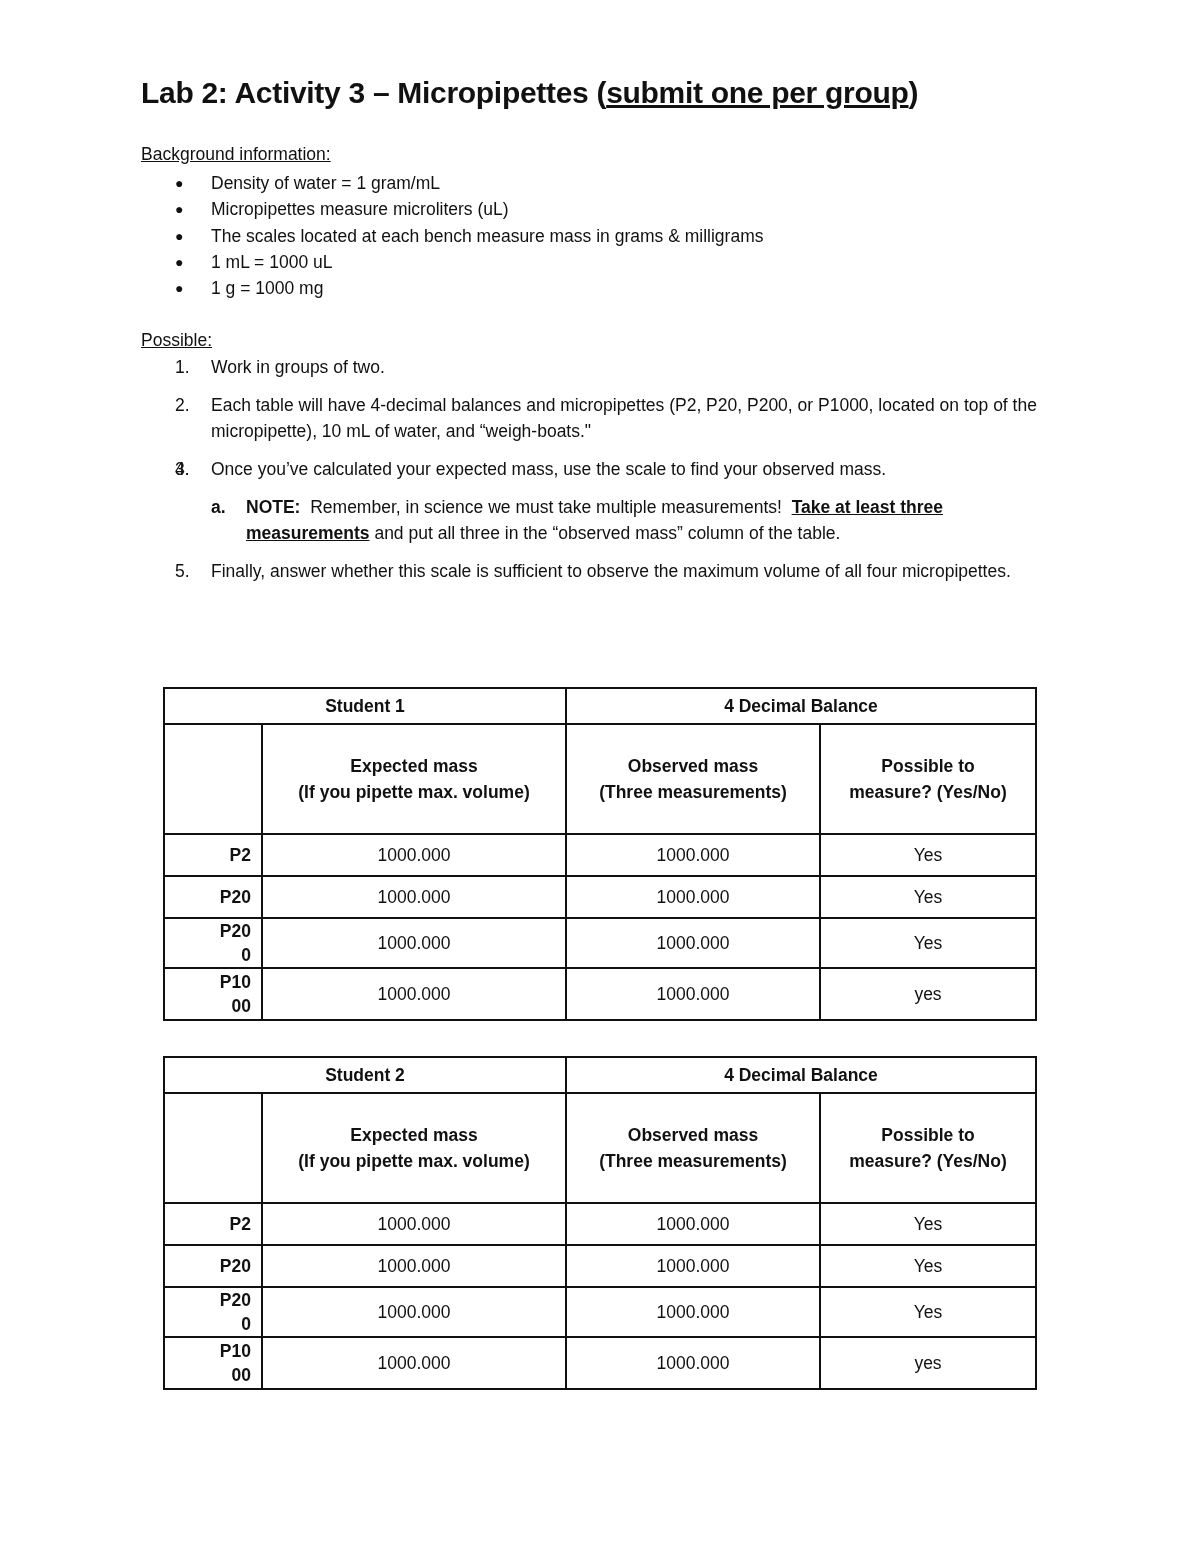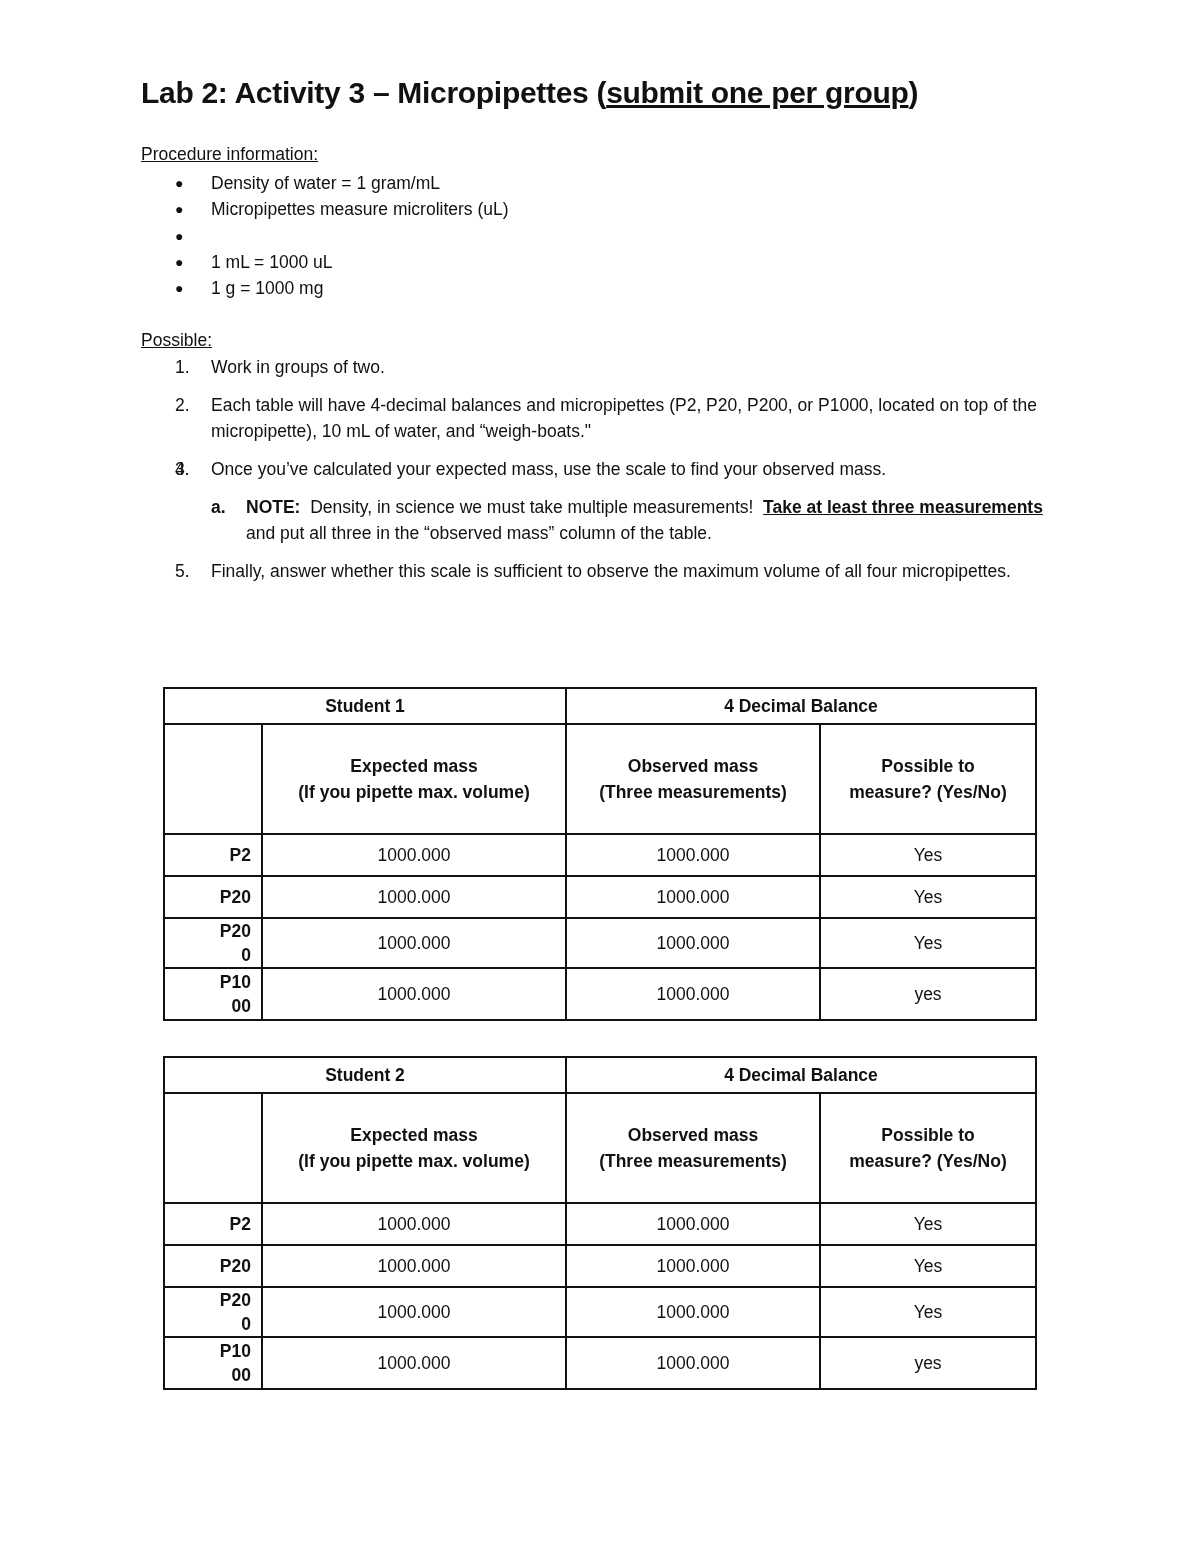--- a/index.html
+++ b/index.html
@@ -32,38 +32,38 @@
   table.data td.label { text-align: right; font-weight: bold; padding-right: 10px; width: 56px; line-height: 24px; }
   .pid { display: inline-block; max-width: 40px; word-break: break-all; text-align: right; }
 </style>
 </head>
 <body>
 
 <div class="page">
 
   <div class="title"><span>Lab 2: Activity 3 – Micropipettes  (</span><span class="u">submit one per group</span><span>)</span></div>
 
-  <div class="section-label" style="top:144px;">Procedure information: </div>
+  <div class="section-label" style="top:144px;">Background information: </div>
 
   <ul class="bullets">
     <li><span class="dot">●</span><span>Density of water = 1 gram/mL</span></li>
     <li><span class="dot">●</span><span>Micropipettes measure microliters (uL)</span></li>
-    <li><span class="dot">●</span></li>
+    <li><span class="dot">●</span><span>The scales located at each bench measure mass in grams &amp; milligrams</span></li>
     <li><span class="dot">●</span><span>1 mL = 1000 uL</span></li>
     <li><span class="dot">●</span><span>1 g = 1000 mg</span></li>
   </ul>
 
   <div class="section-label" style="top:330px;">Possible:</div>
 
   <div class="proc">
     <div class="step"><span class="num">1.</span><span>Work in groups of two.</span></div>
     <div class="step"><span class="num">2.</span><span>Each table will have 4-decimal balances and micropipettes (P2, P20, P200, or P1000, located on top of the micropipette), 10 mL of water, and “weigh-boats."</span></div>
     <div class="step"><span class="num">3.</span></div>
     <div class="step"><span class="num">4.</span><span>Once you’ve calculated your expected mass, use the scale to find your observed mass.</span></div>
-    <div class="step sub"><span class="num">a.</span><span class="b">NOTE:</span><span style="white-space:pre-wrap;">  Density, in science we must take multiple measurements!  </span><span class="bu">Take at least three measurements</span><span> and put all three in the “observed mass” column of the table.</span></div>
+    <div class="step sub"><span class="num">a.</span><span class="b">NOTE:</span><span style="white-space:pre-wrap;">  Remember, in science we must take multiple measurements!  </span><span class="bu">Take at least three measurements</span><span> and put all three in the “observed mass” column of the table.</span></div>
     <div class="step"><span class="num">5.</span><span>Finally, answer whether this scale is sufficient to observe the maximum volume of all four micropipettes.</span></div>
   </div>
 
   <table class="data" style="top:687px;">
     <tbody>
         <tr class="hdr">
       <td colspan="2">Student 1</td>
       <td colspan="2">4 Decimal Balance</td>
     </tr>
     <tr class="sub-hdr">

